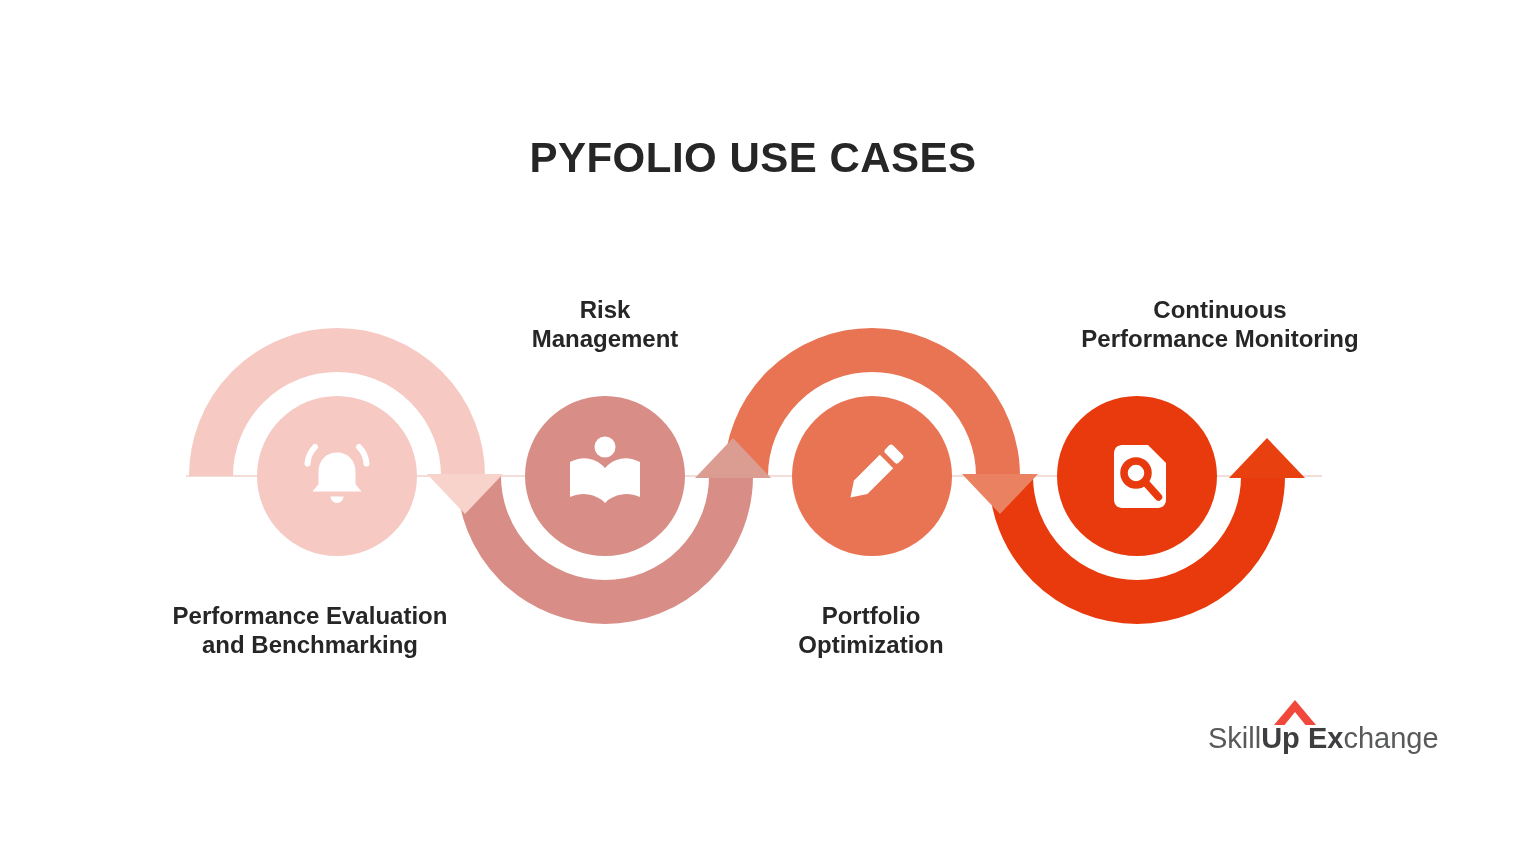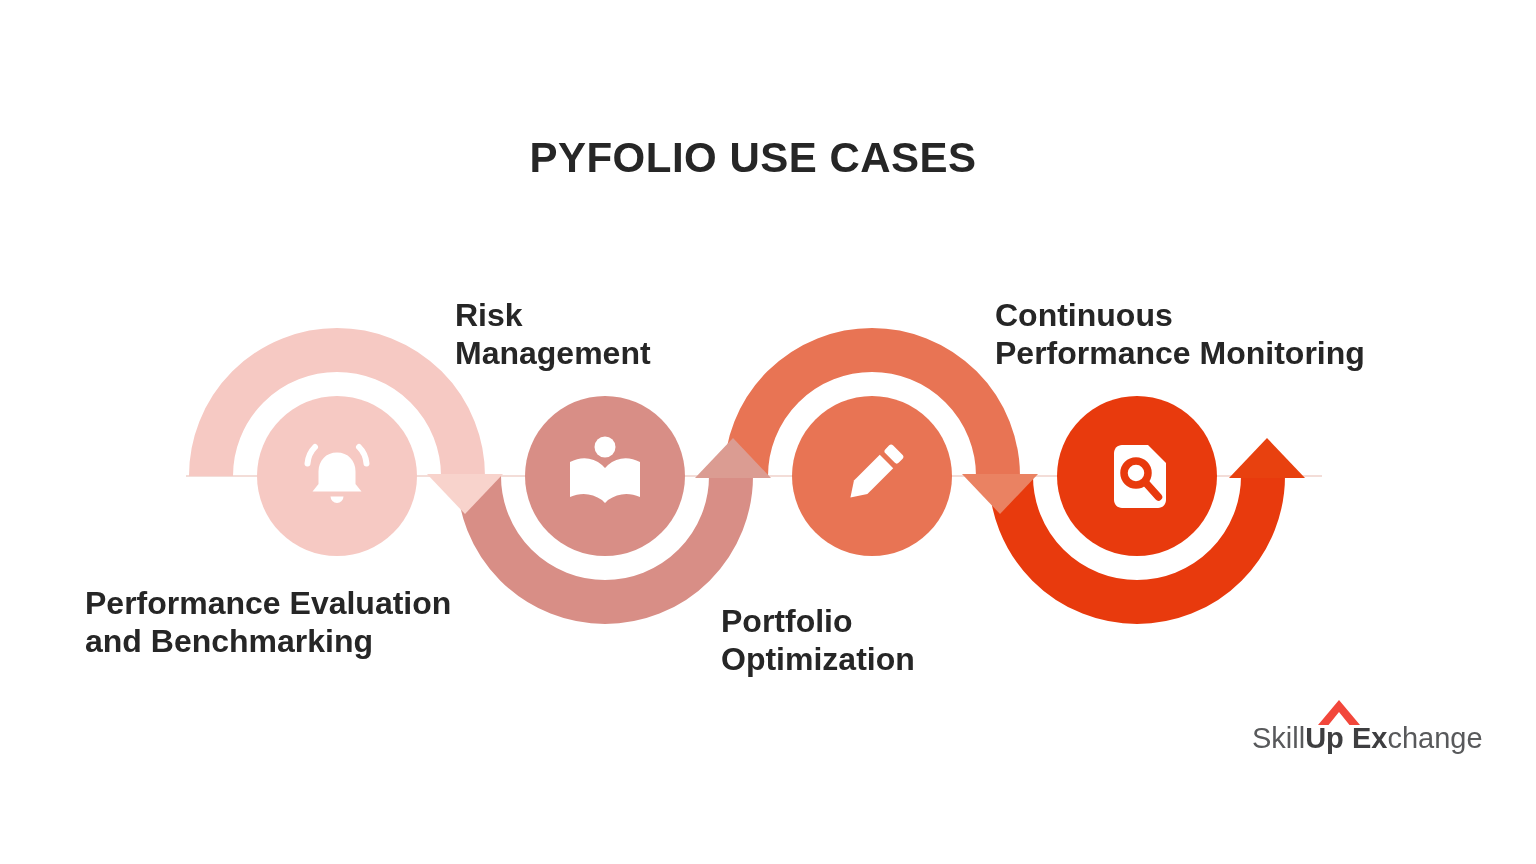--- a/index.html
+++ b/index.html
@@ -1,27 +1,27 @@
 <!DOCTYPE html>
 <html><head>
 <meta charset="utf-8">
 <style>
   html,body{margin:0;padding:0;background:#fff;}
   .page{position:relative;width:1536px;height:864px;background:#ffffff;overflow:hidden;
         font-family:"Liberation Sans",sans-serif;}
   .title{position:absolute;top:134px;left:0;width:1506px;text-align:center;
          font-size:42px;font-weight:700;letter-spacing:.5px;color:#262626;}
   .diagram{position:absolute;left:0;top:0;}
-  .step-label{position:absolute;font-size:32px;font-weight:700;line-height:1.2;
-              color:#262626;white-space:pre-line;}
-  .label-1{left:85px;top:584px;width:450px;}
+  .step-label{position:absolute;font-size:24px;font-weight:700;line-height:1.2;
+              color:#262626;text-align:center;white-space:pre-line;}
+  .label-1{left:85px;top:602px;width:450px;}
   .label-2{left:455px;top:296px;width:300px;}
   .label-3{left:721px;top:602px;width:300px;}
   .label-4{left:995px;top:296px;width:450px;}
-  .logo{position:absolute;left:1208px;top:700px;width:270px;height:62px;margin-left:44px;}
+  .logo{position:absolute;left:1208px;top:700px;width:270px;height:62px;}
   .logo-roof{position:absolute;left:66px;top:0;width:42px;height:25px;}
   .logo-text{position:absolute;left:0;top:22px;font-size:29px;white-space:nowrap;}
   .logo-gray{color:#58595B;font-weight:400;}
   .logo-dark{color:#3E3E40;font-weight:700;}
 </style>
 </head>
 <body>
 
 <div class="page">
 

